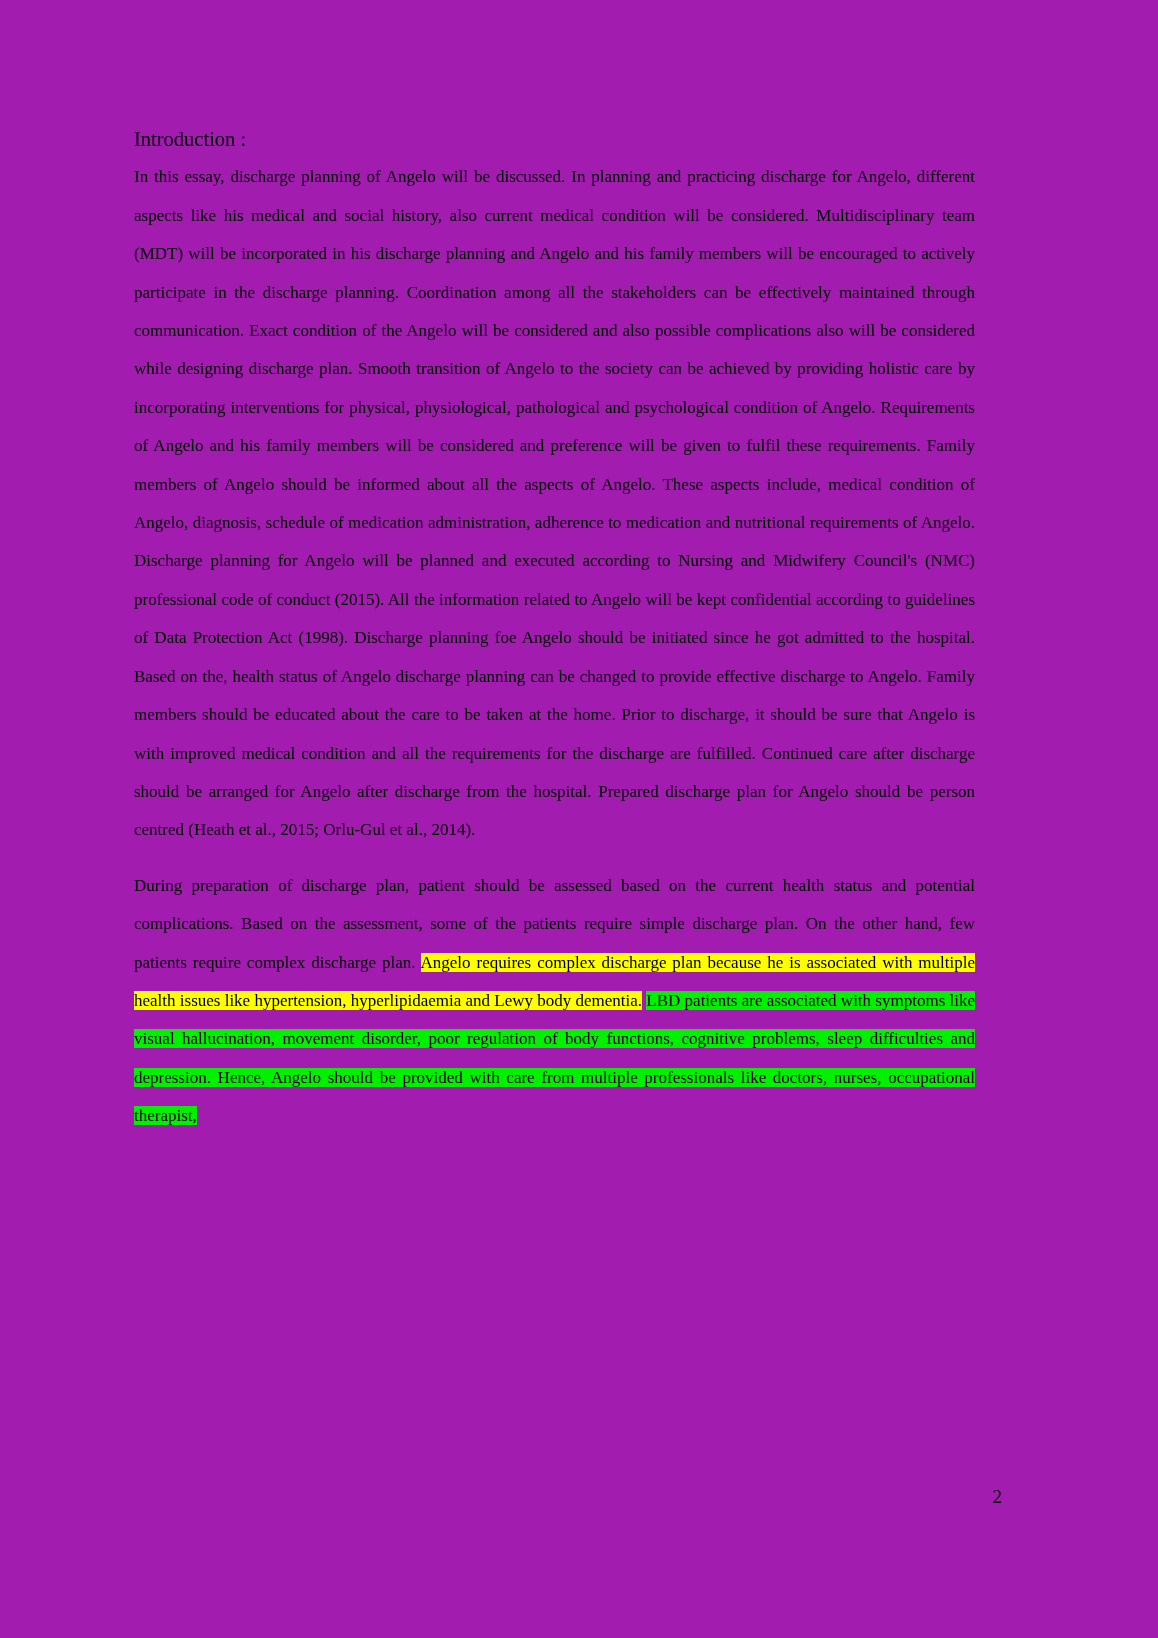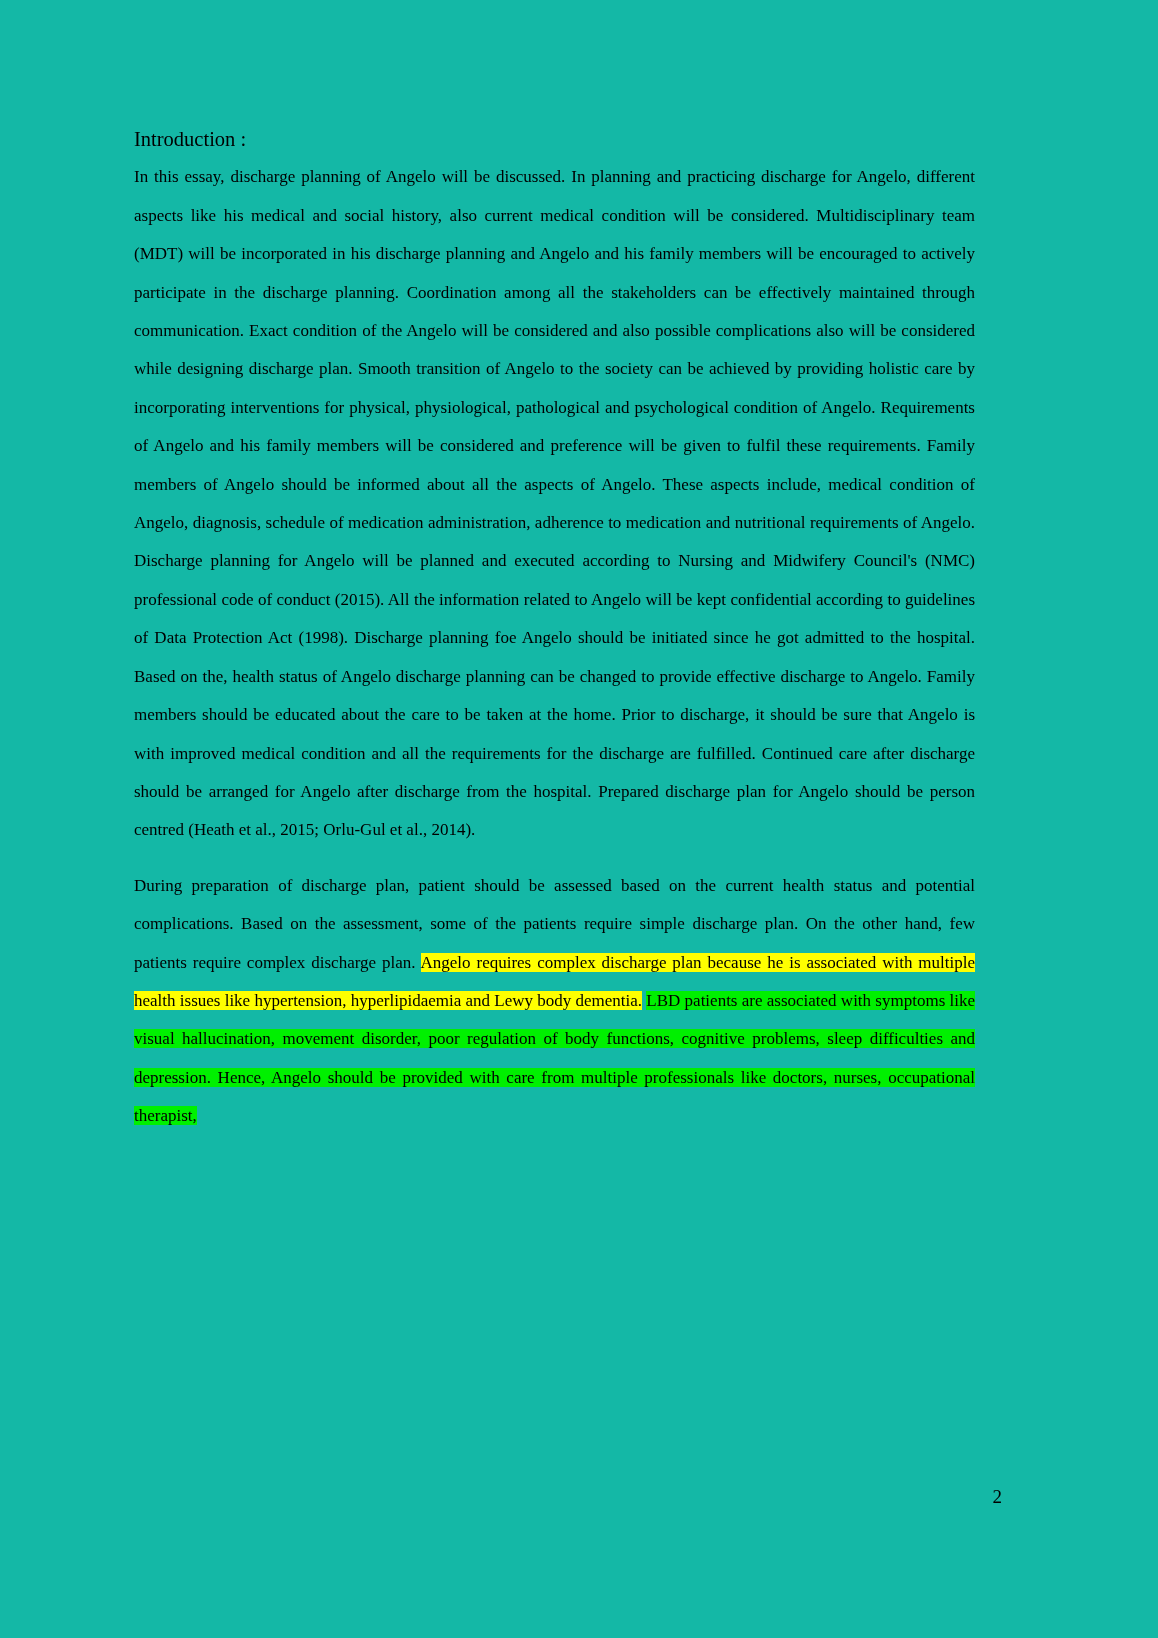--- a/index.html
+++ b/index.html
@@ -10,21 +10,21 @@
   }
   body {
     font-family: "Liberation Serif", "DejaVu Serif", serif;
     color: #000000;
   }
   .page {
     position: relative;
     width: 1158px;
     height: 1638px;
     margin: 0 auto;
-    background: #14b8a6;
+    background: #a21caf;
     box-sizing: border-box;
     overflow: hidden;
   }
   .content {
     position: absolute;
     left: 134px;
     top: 120px;
     width: 841px;
   }
   .para {

